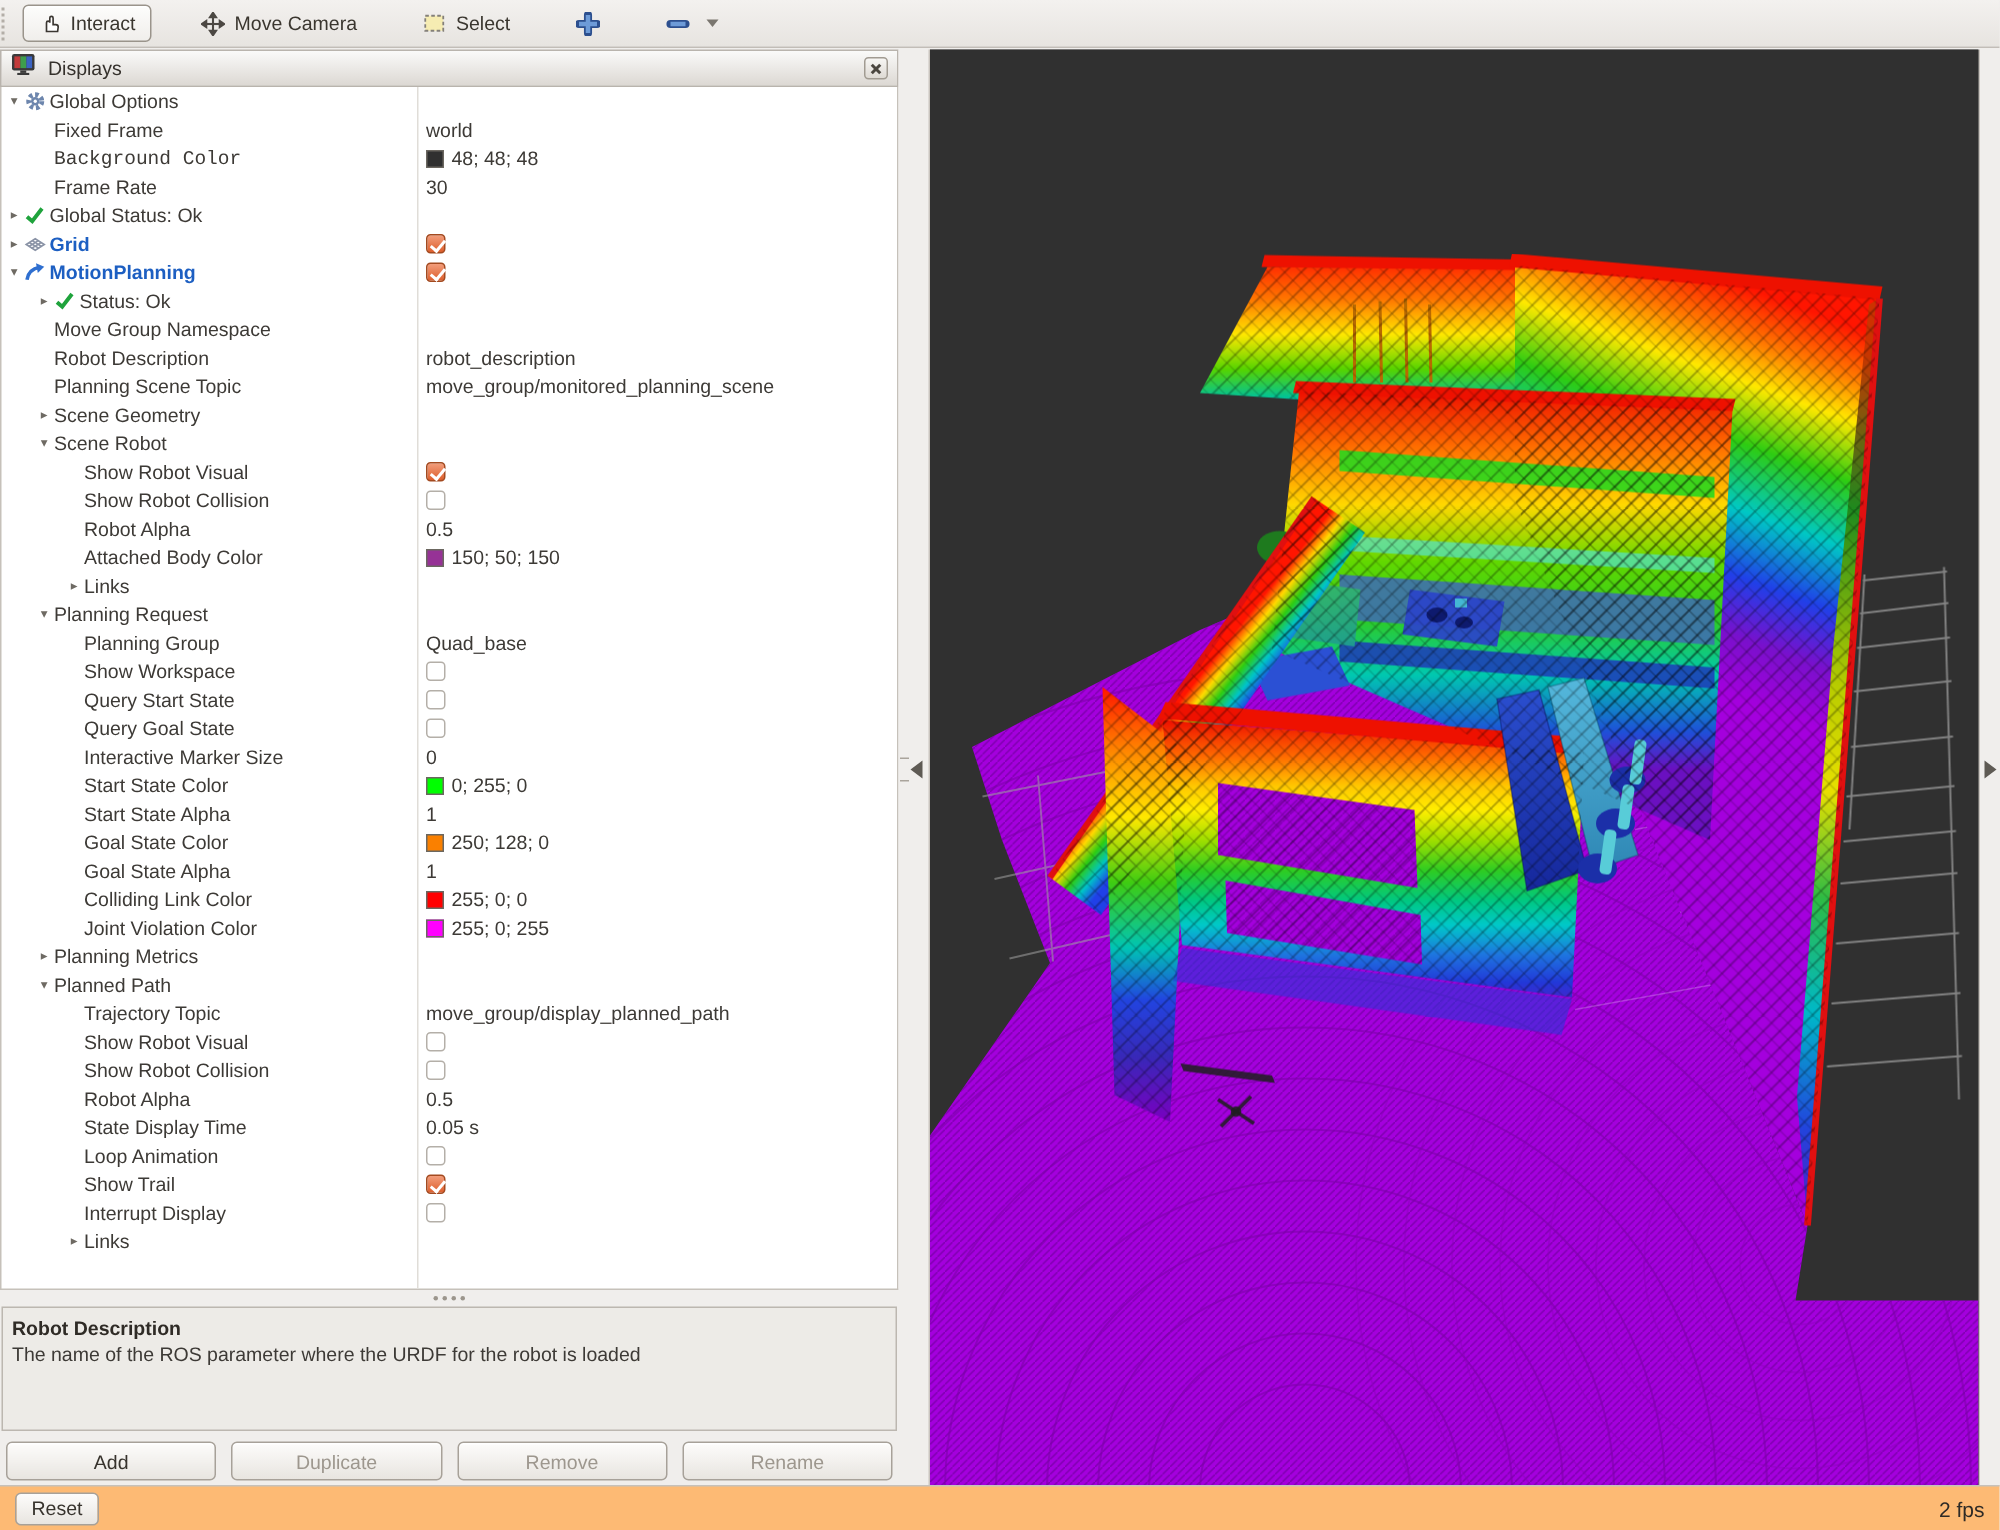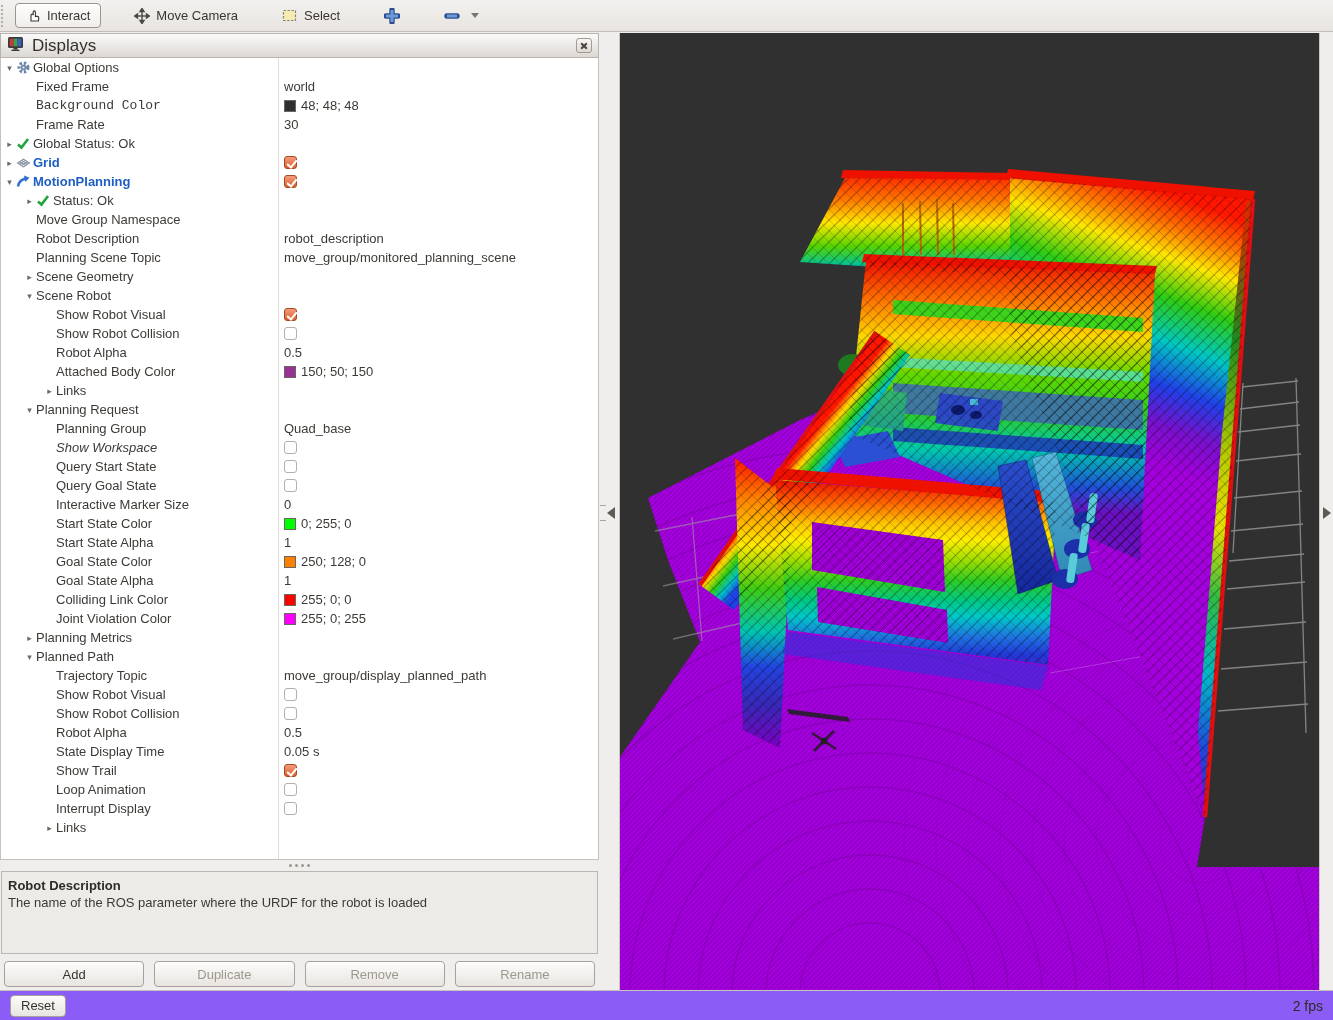--- a/index.html
+++ b/index.html
@@ -19,21 +19,21 @@
   .toolbtn svg { display:block; }
   .tool-sep { width:14px; }
   .dropdown-arrow { width:0; height:0; border-left:4px solid transparent;
     border-right:4px solid transparent; border-top:5px solid #7a766f; margin-left:5px; }
 
   
   #displays-panel { position:absolute; left:0; top:33px; width:599px; height:955px; }
   #panel-header { position:absolute; left:0; top:0; width:599px; height:25px;
     background:linear-gradient(#fafaf9,#dcd8d3); border:1px solid #b9b4ad;
     display:flex; align-items:center; padding:0 6px; gap:8px; }
-  #panel-title { font-size:17px; color:#35312c; }
+  #panel-title { font-size:13px; color:#35312c; }
   #panel-close { margin-left:auto; width:16px; height:15px; border:1px solid #a19b92;
     border-radius:3px; background:linear-gradient(#f7f6f4,#dedad4); position:relative; }
   #panel-close i { position:absolute; left:3px; top:6px; width:8px; height:2px;
     background:#4a463f; transform:rotate(45deg); }
   #panel-close i + i { transform:rotate(-45deg); }
 
   #tree-wrap { position:absolute; left:0; top:25px; width:599px; height:802px;
     background:#fff; border:1px solid #c6c1ba; border-top:none; overflow:hidden; }
   #col-divider { position:absolute; left:277px; top:0; width:1px; height:100%; background:#e0ddd8; }
   .trow { display:flex; height:19px; align-items:center; font-size:13px; }
@@ -81,21 +81,21 @@
   .strip-grip { position:absolute; top:472px; left:1px; width:6px; height:16px;
     border-top:1px solid #aaa49c; border-bottom:1px solid #aaa49c; }
 
   
   #viewport { position:absolute; left:620px; top:33px; width:699px; height:957px;
     background:var(--vp-bg,#303030); }
   #viewport svg { display:block; }
 
   
   #statusbar { position:absolute; left:0; top:990px; width:1333px; height:30px;
-    background:#8b5cf6; border-top:1px solid #c6c1bb;
+    background:#fdba74; border-top:1px solid #c6c1bb;
     display:flex; align-items:center; padding:0 10px; }
   #reset-btn { height:22px; padding:0 10px; border:1px solid #a7a199; border-radius:4px;
     background:linear-gradient(#fdfcfb,#e8e5e0); font-size:13px; color:#37332d; }
   #fps { margin-left:auto; font-size:14px; color:#2f2b26; }
 </style>
 </head>
 <body>
 
 <div id="toolbar">
   <div class="grip"></div>
@@ -364,21 +364,21 @@
         <div class="trow">
           <div class="tcell-l" style="padding-left: 42px;">
             <span class="arrow"></span>
             <span class="tlabel">Planning Group</span>
           </div>
           <div class="tcell-r">
             <span class="vtext">Quad_base</span>
           </div>
         </div>
         <div class="trow">
-          <div class="tcell-l" style="padding-left: 42px; font-style: italic;">
+          <div class="tcell-l" style="padding-left: 42px;">
             <span class="arrow"></span>
             <span class="tlabel">Show Workspace</span>
           </div>
           <div class="tcell-r">
             <span class="cb"></span>
           </div>
         </div>
         <div class="trow">
           <div class="tcell-l" style="padding-left: 42px; text-align: center;">
             <span class="arrow"></span>
@@ -519,33 +519,33 @@
             <span class="arrow"></span>
             <span class="tlabel">State Display Time</span>
           </div>
           <div class="tcell-r">
             <span class="vtext">0.05 s</span>
           </div>
         </div>
         <div class="trow">
           <div class="tcell-l" style="padding-left: 42px;">
             <span class="arrow"></span>
+            <span class="tlabel">Loop Animation</span>
+          </div>
+          <div class="tcell-r">
+            <span class="cb"></span>
+          </div>
+        </div>
+        <div class="trow">
+          <div class="tcell-l" style="padding-left: 42px;">
+            <span class="arrow"></span>
             <span class="tlabel">Show Trail</span>
           </div>
           <div class="tcell-r">
             <span class="cb checked"></span>
-          </div>
-        </div>
-        <div class="trow">
-          <div class="tcell-l" style="padding-left: 42px;">
-            <span class="arrow"></span>
-            <span class="tlabel">Loop Animation</span>
-          </div>
-          <div class="tcell-r">
-            <span class="cb"></span>
           </div>
         </div>
         <div class="trow">
           <div class="tcell-l" style="padding-left: 42px;">
             <span class="arrow"></span>
             <span class="tlabel">Interrupt Display</span>
           </div>
           <div class="tcell-r">
             <span class="cb"></span>
           </div>

